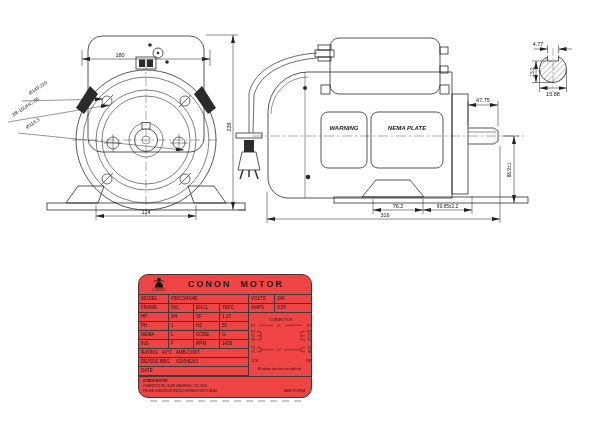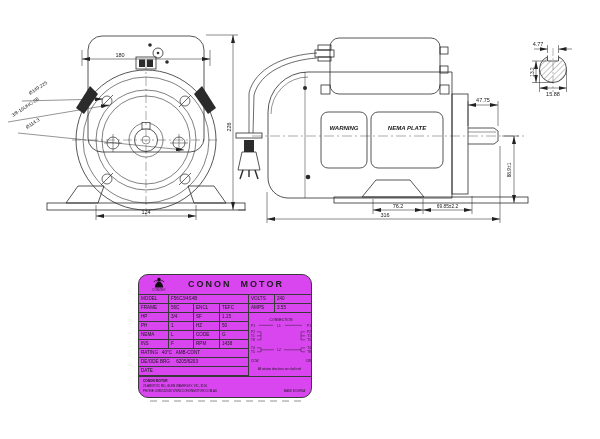--- a/index.html
+++ b/index.html
@@ -4,21 +4,21 @@
 <style>
   html,body{margin:0;padding:0;background:#e8e8e8;}
   #app{position:relative;width:600px;height:439px;background:#ffffff;overflow:hidden;
        font-family:"Liberation Sans",sans-serif;color:#1a1a1a;}
   #drawing{position:absolute;left:0;top:0;}
   .dtx{font-family:"Liberation Sans",sans-serif;font-size:5.5px;fill:#1a1a1a;}
   .small{font-size:4.8px;}
   .plabel{font-size:6px;font-style:italic;font-weight:bold;}
   
   .plate{position:absolute;left:138px;top:274px;width:174px;height:124px;
-         border:1px solid #3a3a3a;border-radius:10px;background:#d946ef;box-sizing:border-box;}
+         border:1px solid #3a3a3a;border-radius:10px;background:#ef4444;box-sizing:border-box;}
   .plate-title{position:absolute;left:30px;right:8px;top:4px;text-align:center;
          font-size:9px;font-weight:bold;letter-spacing:2px;white-space:pre;}
   .logo{position:absolute;left:11px;top:2px;width:18px;height:12px;}
   .logo-cap{position:absolute;left:4px;top:13px;width:32px;text-align:center;font-size:3px;}
   .tbl{position:absolute;left:0px;top:19px;width:110px;border-top:1px solid #3a3a3a;
        border-right:1px solid #3a3a3a;box-sizing:border-box;}
   .trow{display:flex;height:9px;border-bottom:1px solid #3a3a3a;box-sizing:border-box;}
   .cell{font-size:4.6px;line-height:8px;padding-left:2px;box-sizing:border-box;overflow:hidden;white-space:pre;}
   .br{border-right:1px solid #3a3a3a;}
   .w30{width:30px;}.w25{width:25px;}.w26{width:26px;}.fx{flex:1;}

